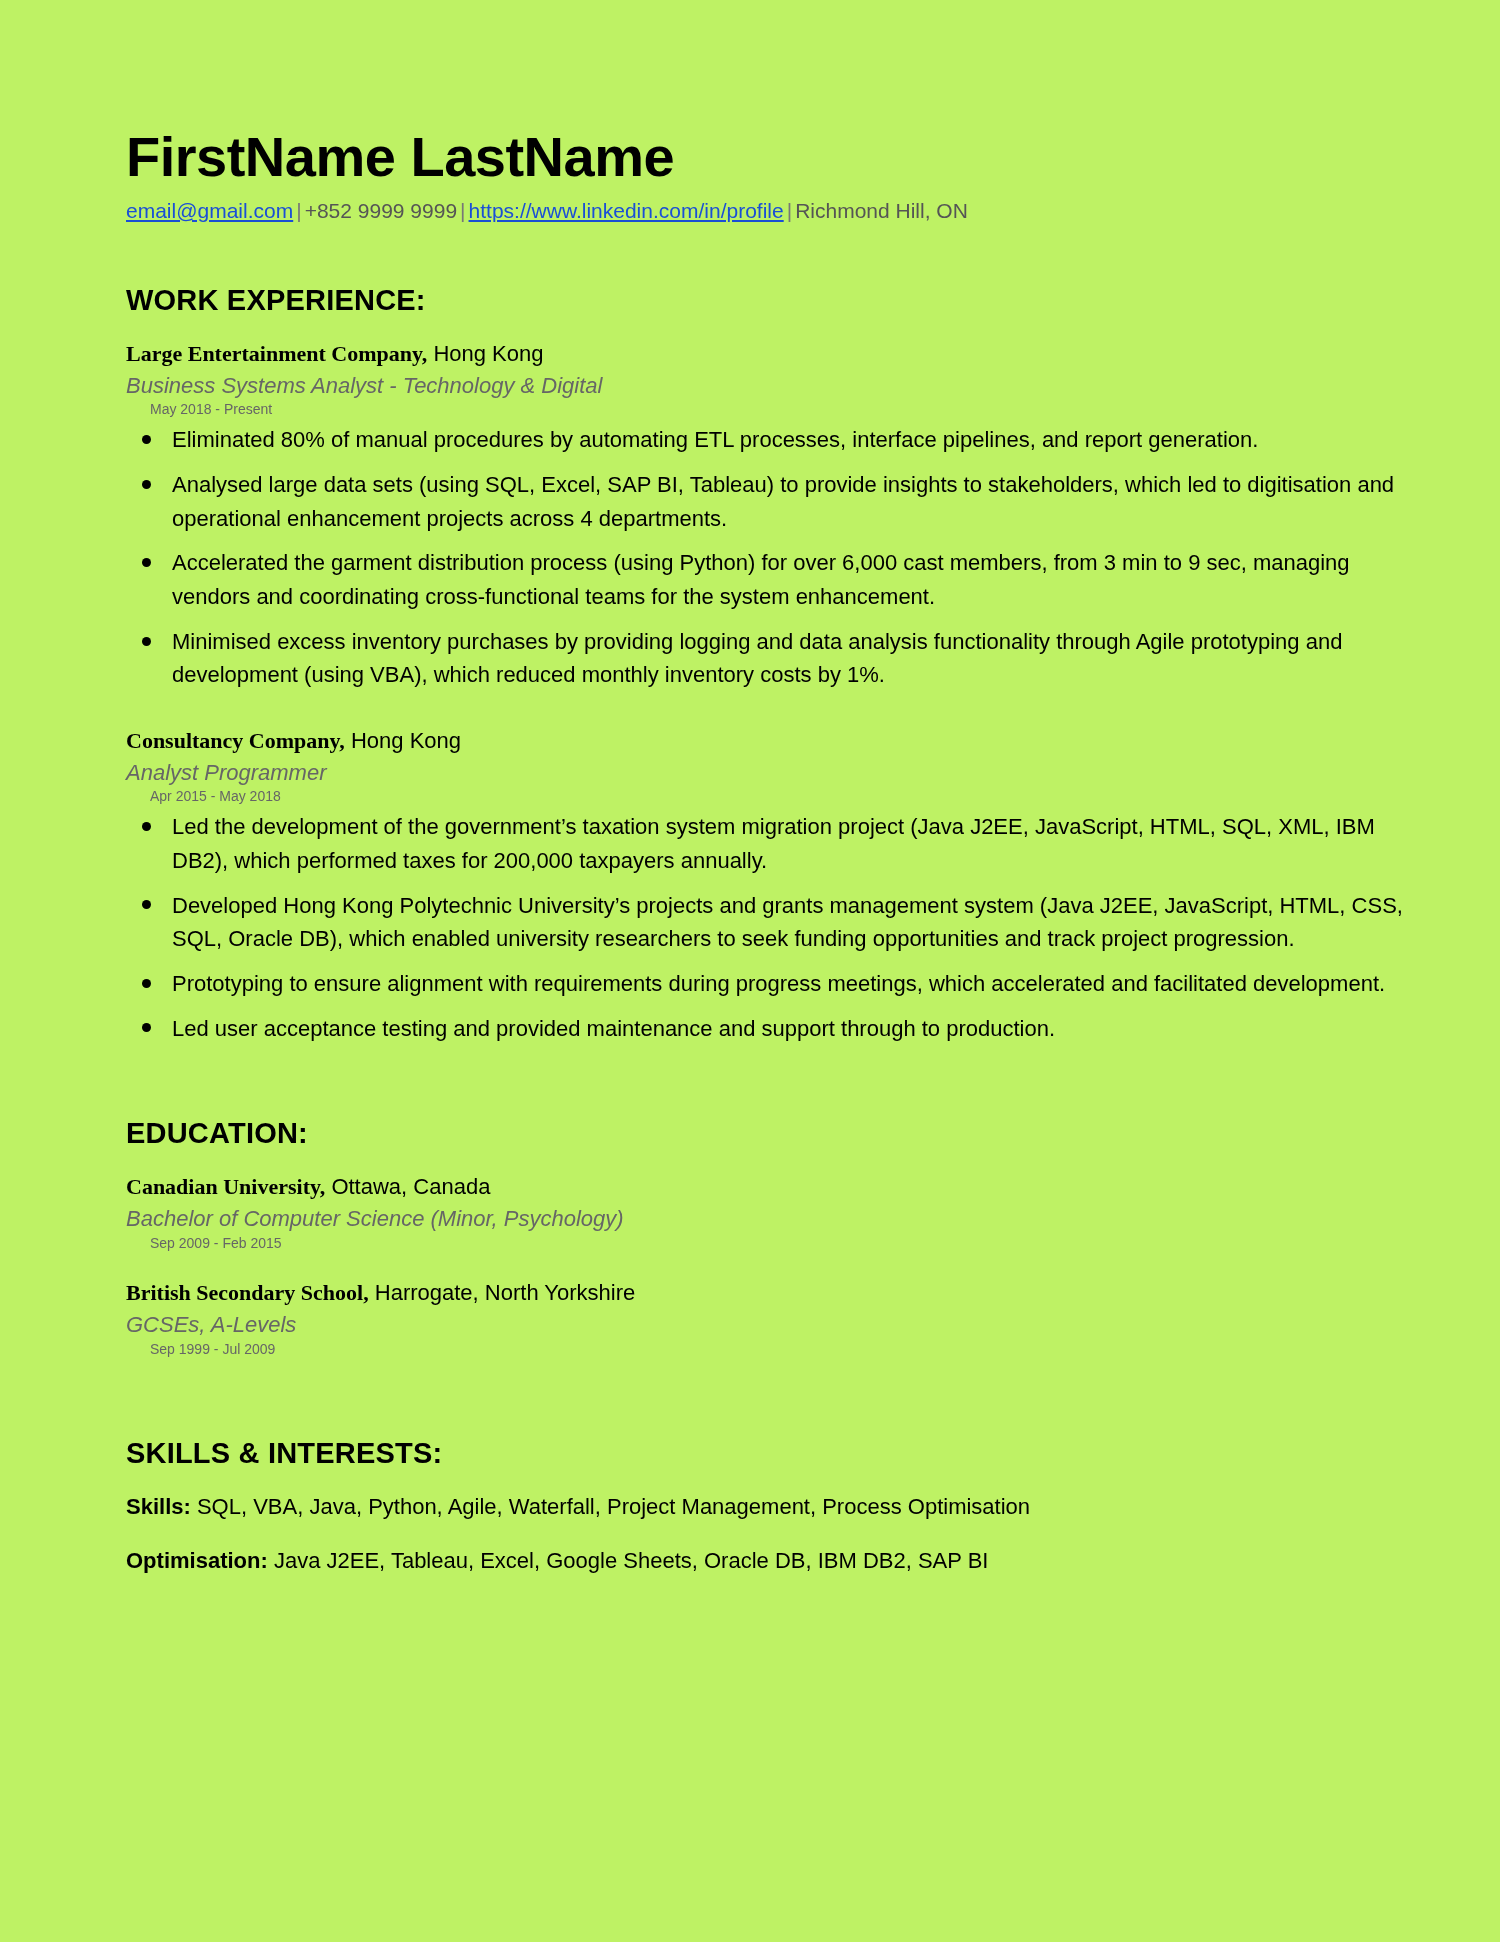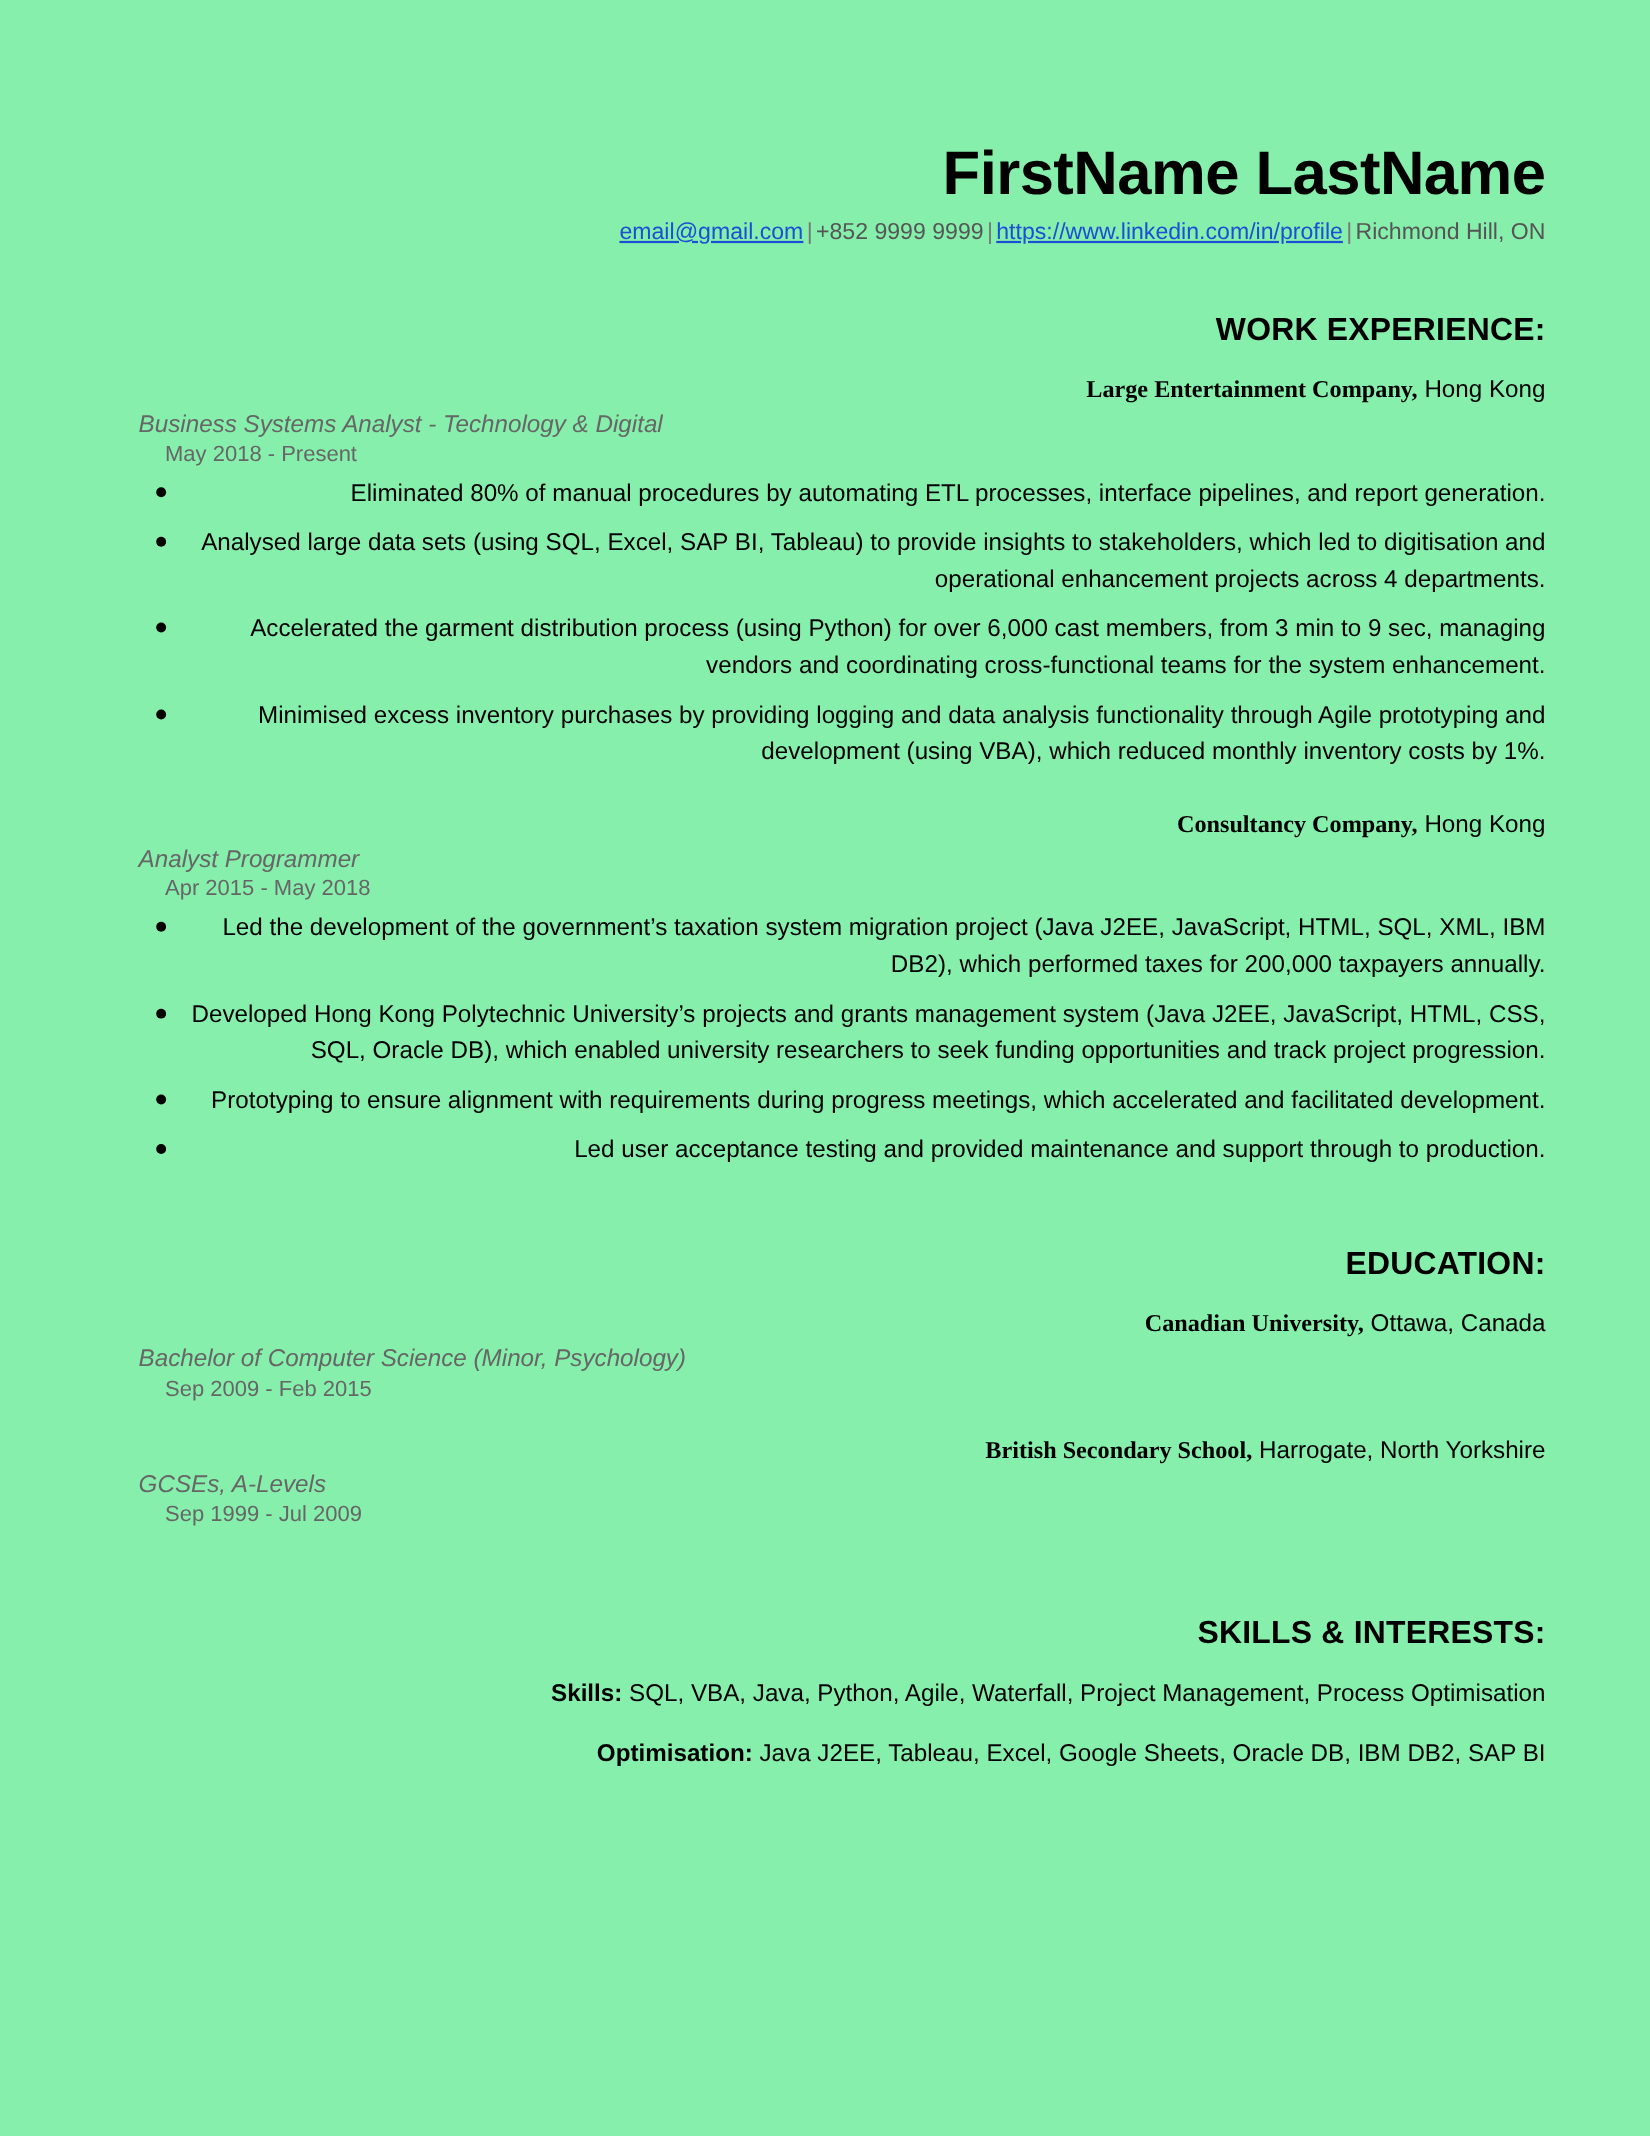--- a/index.html
+++ b/index.html
@@ -12,23 +12,22 @@
     width: 1500px;
     height: 1942px;
     font-family: "Liberation Sans", sans-serif;
     color: #000000;
     -webkit-font-smoothing: antialiased;
   }
   .page {
     box-sizing: border-box;
     width: 1500px;
     min-height: 1942px;
-    background: #86efac;
+    background: #bef264;
     padding: 128px 95px 60px 126px;
-    text-align: right;
   }
 
   
   .name {
     font-size: 56px;
     font-weight: bold;
     letter-spacing: -0.5px;
     line-height: 1.05;
     margin: 0 0 10px 0;
     color: #000;
@@ -78,21 +77,21 @@
     margin: 0 0 2px 0;
     flex-direction: column;
   }
   .entry-role {
     font-size: 22px;
     font-style: italic;
     color: #666666;
     line-height: 1.35;
   }
   .entry-dates {
-    font-size: 20px;
+    font-size: 14px;
     color: #666666;
     line-height: 1.35;
     white-space: nowrap;
     padding-left: 24px;
   }
 
   
   ul.bullets {
     list-style: none;
     margin: 4px 0 0 0;

